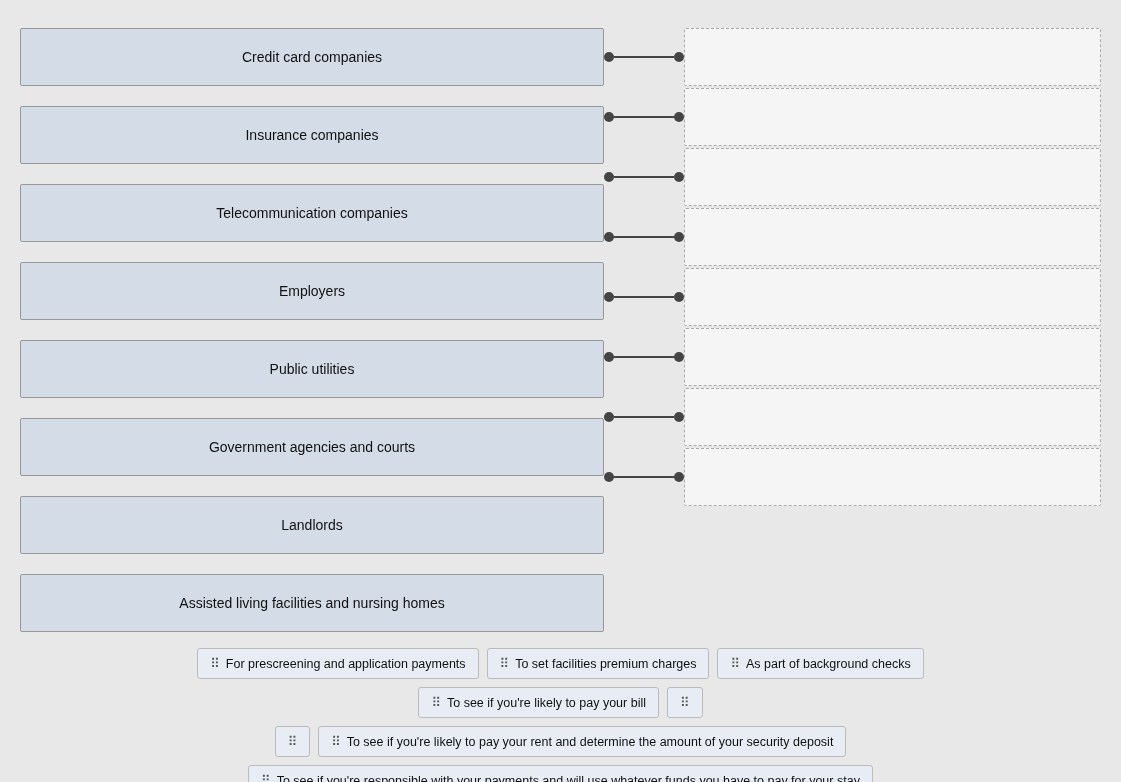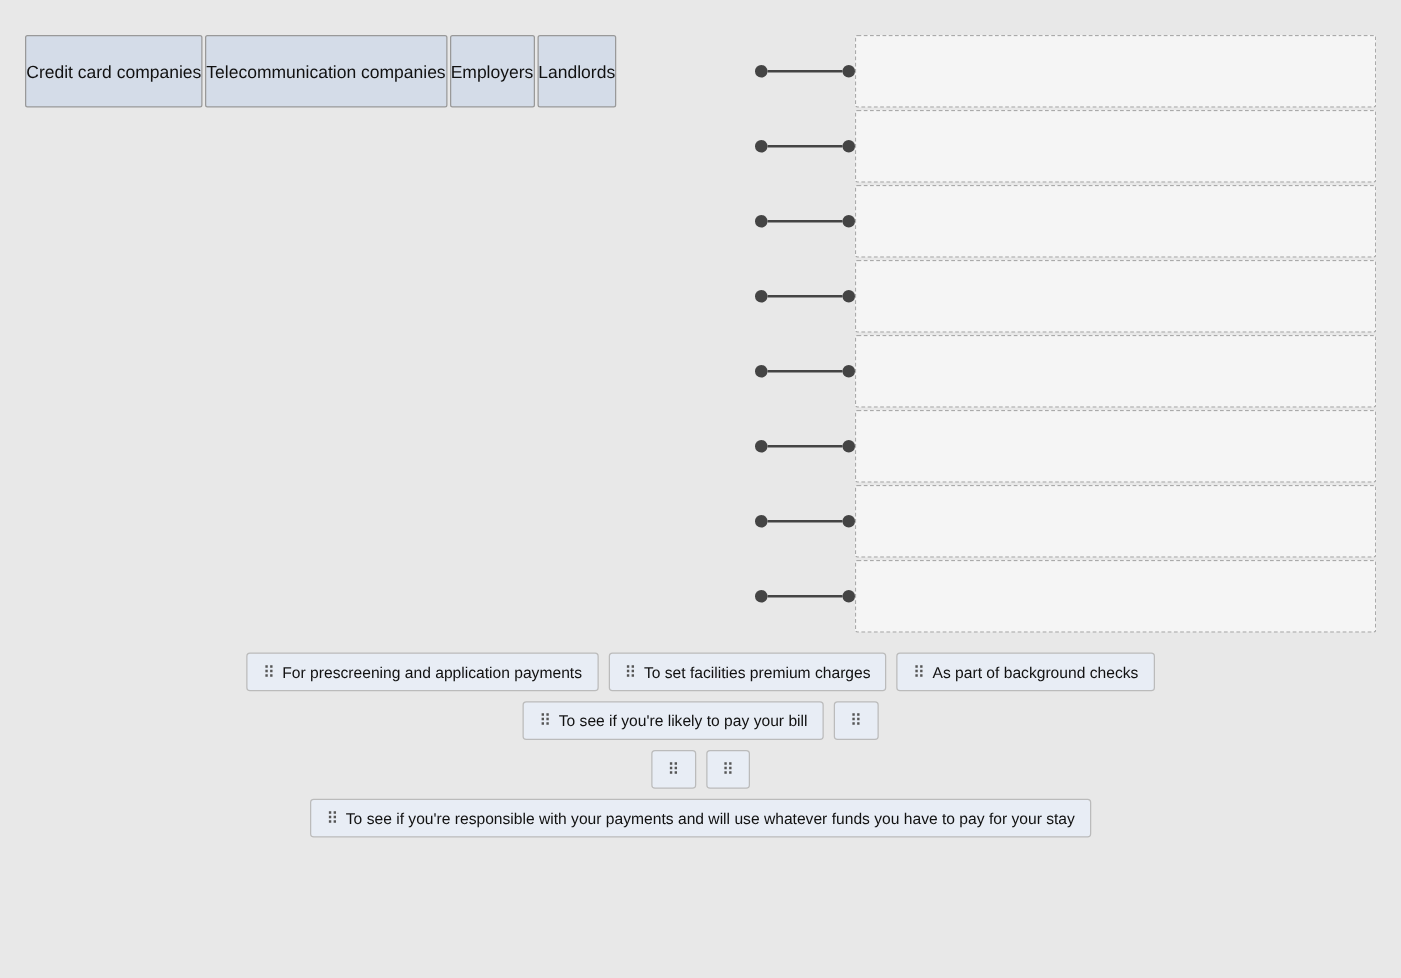--- a/index.html
+++ b/index.html
@@ -17,22 +17,22 @@
       padding-top: 4px;
     }
     .main-container {
       display: flex;
       flex-direction: row;
       gap: 0;
       width: 100%;
     }
     .left-panel {
       display: flex;
-      flex-direction: row;
-      gap: 2px;
+      flex-direction: column;
+      gap: 20px;
       width: 584px;
       flex-shrink: 0;
     }
     .left-item {
       background: #d4dce8;
       border: 1px solid #999;
       border-radius: 2px;
       height: 58px;
       display: flex;
       align-items: center;
@@ -127,23 +127,27 @@
   </style>
 </head>
 <body>
 
 <p class="instruction"></p>
 
 <div class="main-container">
   <div class="left-panel">
 
   <div class="left-item">Credit card companies</div>
+      <div class="left-item">Insurance companies</div>
       <div class="left-item">Telecommunication companies</div>
       <div class="left-item">Employers</div>
+      <div class="left-item">Public utilities</div>
+      <div class="left-item">Government agencies and courts</div>
       <div class="left-item">Landlords</div>
+      <div class="left-item">Assisted living facilities and nursing homes</div>
     </div>
   <div class="connector-area">
 
   <div class="connector-row">
         <div class="connector-line">
           <div class="dot-left"></div>
           <div class="h-line"></div>
           <div class="dot-right"></div>
         </div>
       </div>
@@ -234,20 +238,21 @@
       <div class="answer-chip">
         <span class="chip-icon">⠿</span>
       </div>
     </div>
     <div class="bottom-row">
       <div class="answer-chip">
         <span class="chip-icon">⠿</span>
       </div>
       <div class="answer-chip">
         <span class="chip-icon">⠿</span>
+        <span>To see if you're likely to pay your rent and determine the amount of your security deposit</span>
       </div>
     </div>
     <div class="bottom-row">
       <div class="answer-chip">
         <span class="chip-icon">⠿</span>
         <span>To see if you're responsible with your payments and will use whatever funds you have to pay for your stay</span>
       </div>
     </div>
   </div>
 

